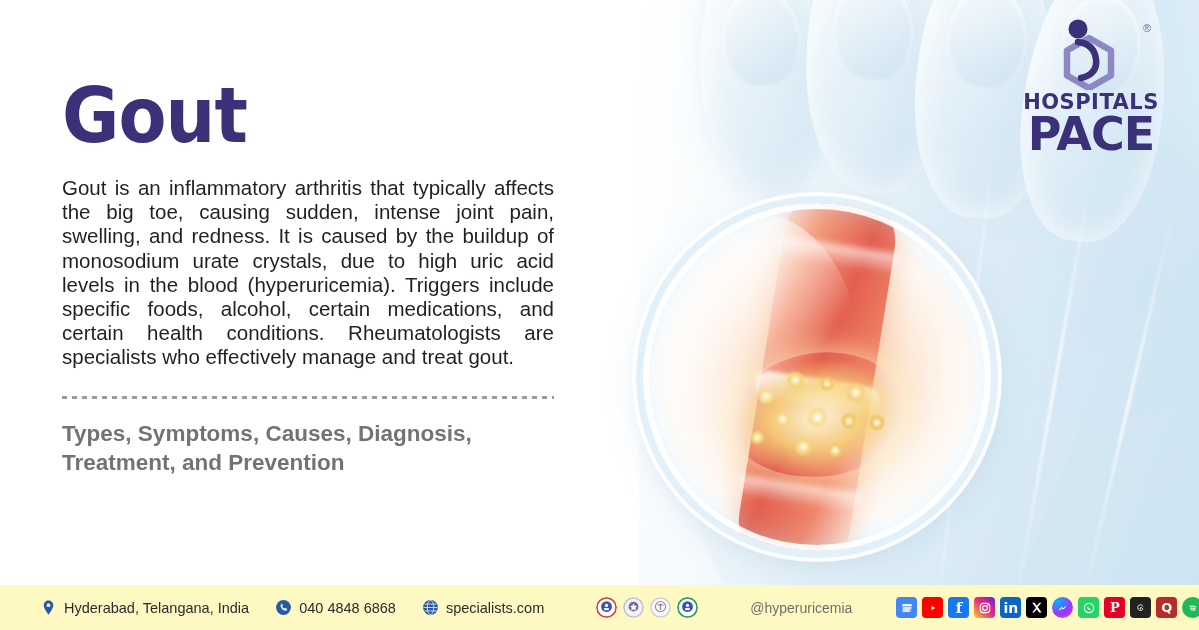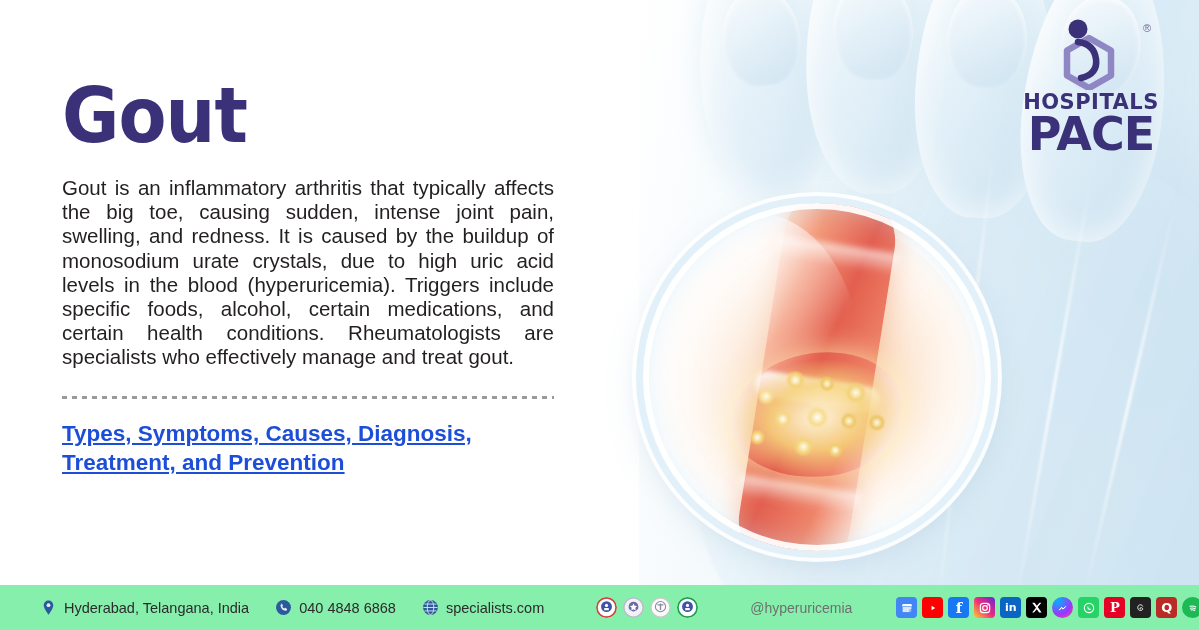--- a/index.html
+++ b/index.html
@@ -146,28 +146,27 @@
     color:#231f20;text-align:justify;
   }
   .divider{
     margin-top:26px;width:492px;height:3px;
     background-image:linear-gradient(to right,#9a9a9a 0 5px, rgba(0,0,0,0) 5px 10px);
     background-size:10px 3px;background-repeat:repeat-x;
   }
   .subtitle{
     margin:20px 0 0 0;width:500px;
     font-size:22.5px;line-height:1.32;font-weight:700;
-    color:#1d4ed8;
-    text-decoration:underline;
+    color:#737373;
   }
 
   
   .footer{
     position:absolute;left:0;bottom:0;width:1199px;height:45px;
-    background:#86efac;display:flex;align-items:center;
+    background:#fef9c3;display:flex;align-items:center;
   }
   .f-left{display:flex;align-items:center;padding-left:40px;gap:26px;}
   .f-item{display:flex;align-items:center;gap:7px;font-size:14.5px;color:#2b2b2b;white-space:nowrap;}
   .f-ico{width:17px;height:17px;flex:0 0 17px;display:block;}
 
   .f-badges{display:flex;align-items:center;gap:6px;margin-left:26px;}
   .badge{width:21px;height:21px;border-radius:50%;display:block;}
 
   .handle{margin-left:26px;font-size:14px;color:#6f6f6f;white-space:nowrap;}
 
@@ -314,21 +313,21 @@
         <span class="s" style="background:#1877f2;font-family:'DejaVu Serif',serif;font-size:15px;">f</span>
 
         <span class="s" style="background:linear-gradient(45deg,#f9ce34,#ee2a7b,#6228d7);">
           <svg width="14" height="14" viewBox="0 0 24 24">
             <rect x="4" y="4" width="16" height="16" rx="5" fill="none" stroke="#fff" stroke-width="2"></rect>
             <circle cx="12" cy="12" r="4" fill="none" stroke="#fff" stroke-width="2"></circle>
             <circle cx="17" cy="7" r="1.3" fill="#fff"></circle>
           </svg>
         </span>
 
-        <span class="s" style="background:#0a66c2;font-size:11px;font-family:'DejaVu Sans',sans-serif;">in</span>
+        <span class="s" style="background:#0a66c2;font-size:14px;font-family:'DejaVu Sans',sans-serif;">in</span>
 
         <span class="s" style="background:#000000;">
           <svg width="13" height="13" viewBox="0 0 24 24">
             <path d="M4 3h4.6l4 5.6L17.4 3H21l-6.7 8.3L21.4 21h-4.6l-4.3-6-5.2 6H4l7-8.6z" fill="#fff"></path>
           </svg>
         </span>
 
         <span class="s s-round" style="background:radial-gradient(circle at 30% 20%,#00b2ff,#a033ff 60%,#ff5280);">
           <svg width="14" height="14" viewBox="0 0 24 24">
             <path d="M5.5 15.5l4-4.2 2.6 2.6 4.4-4.6-4 4.2-2.6-2.6z" fill="#fff" stroke="#fff" stroke-width="1.6" stroke-linejoin="round"></path>

